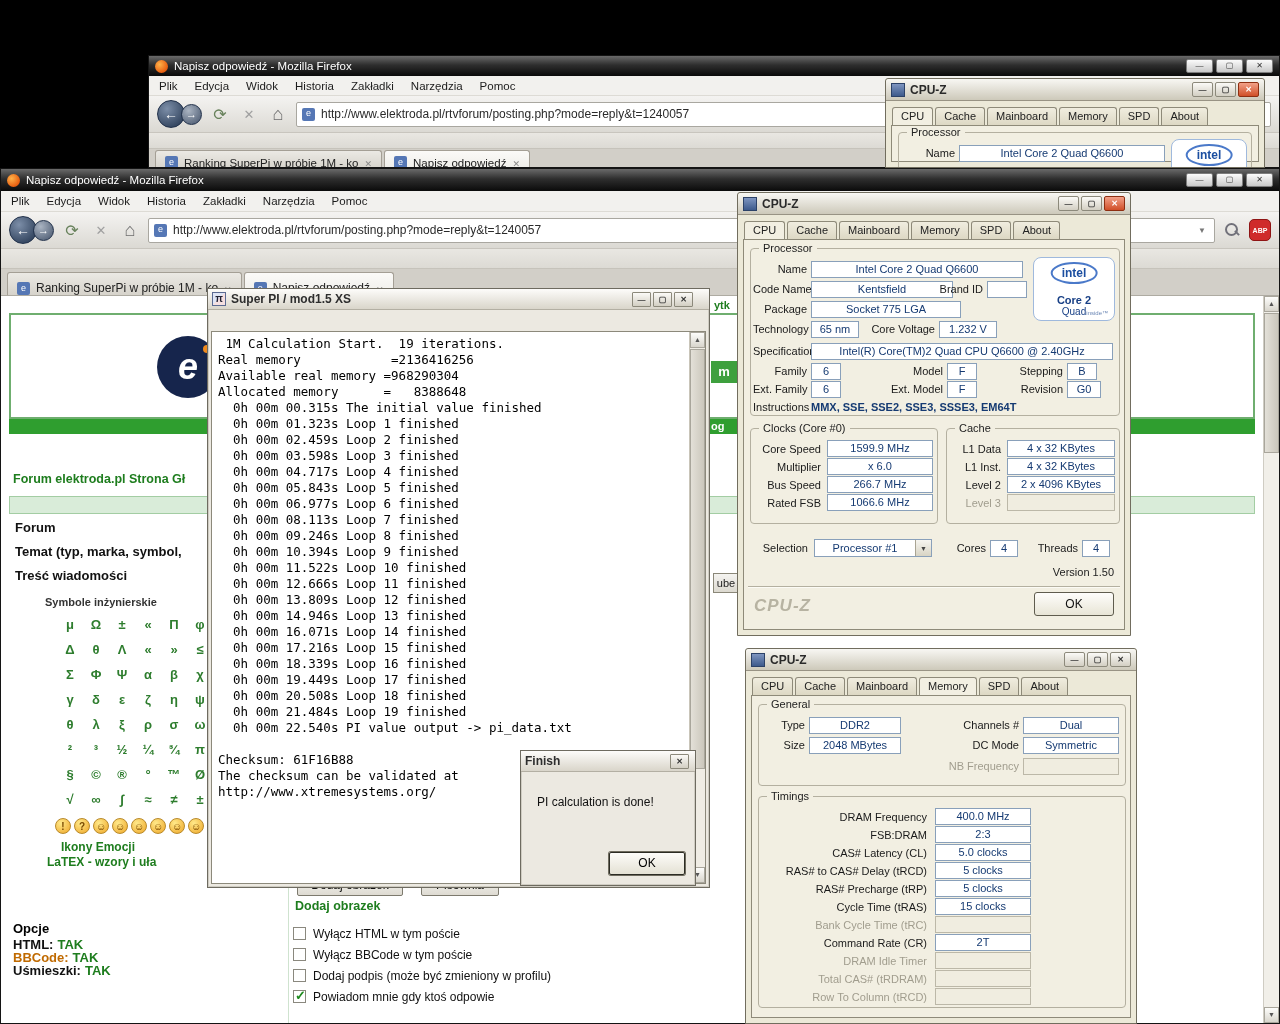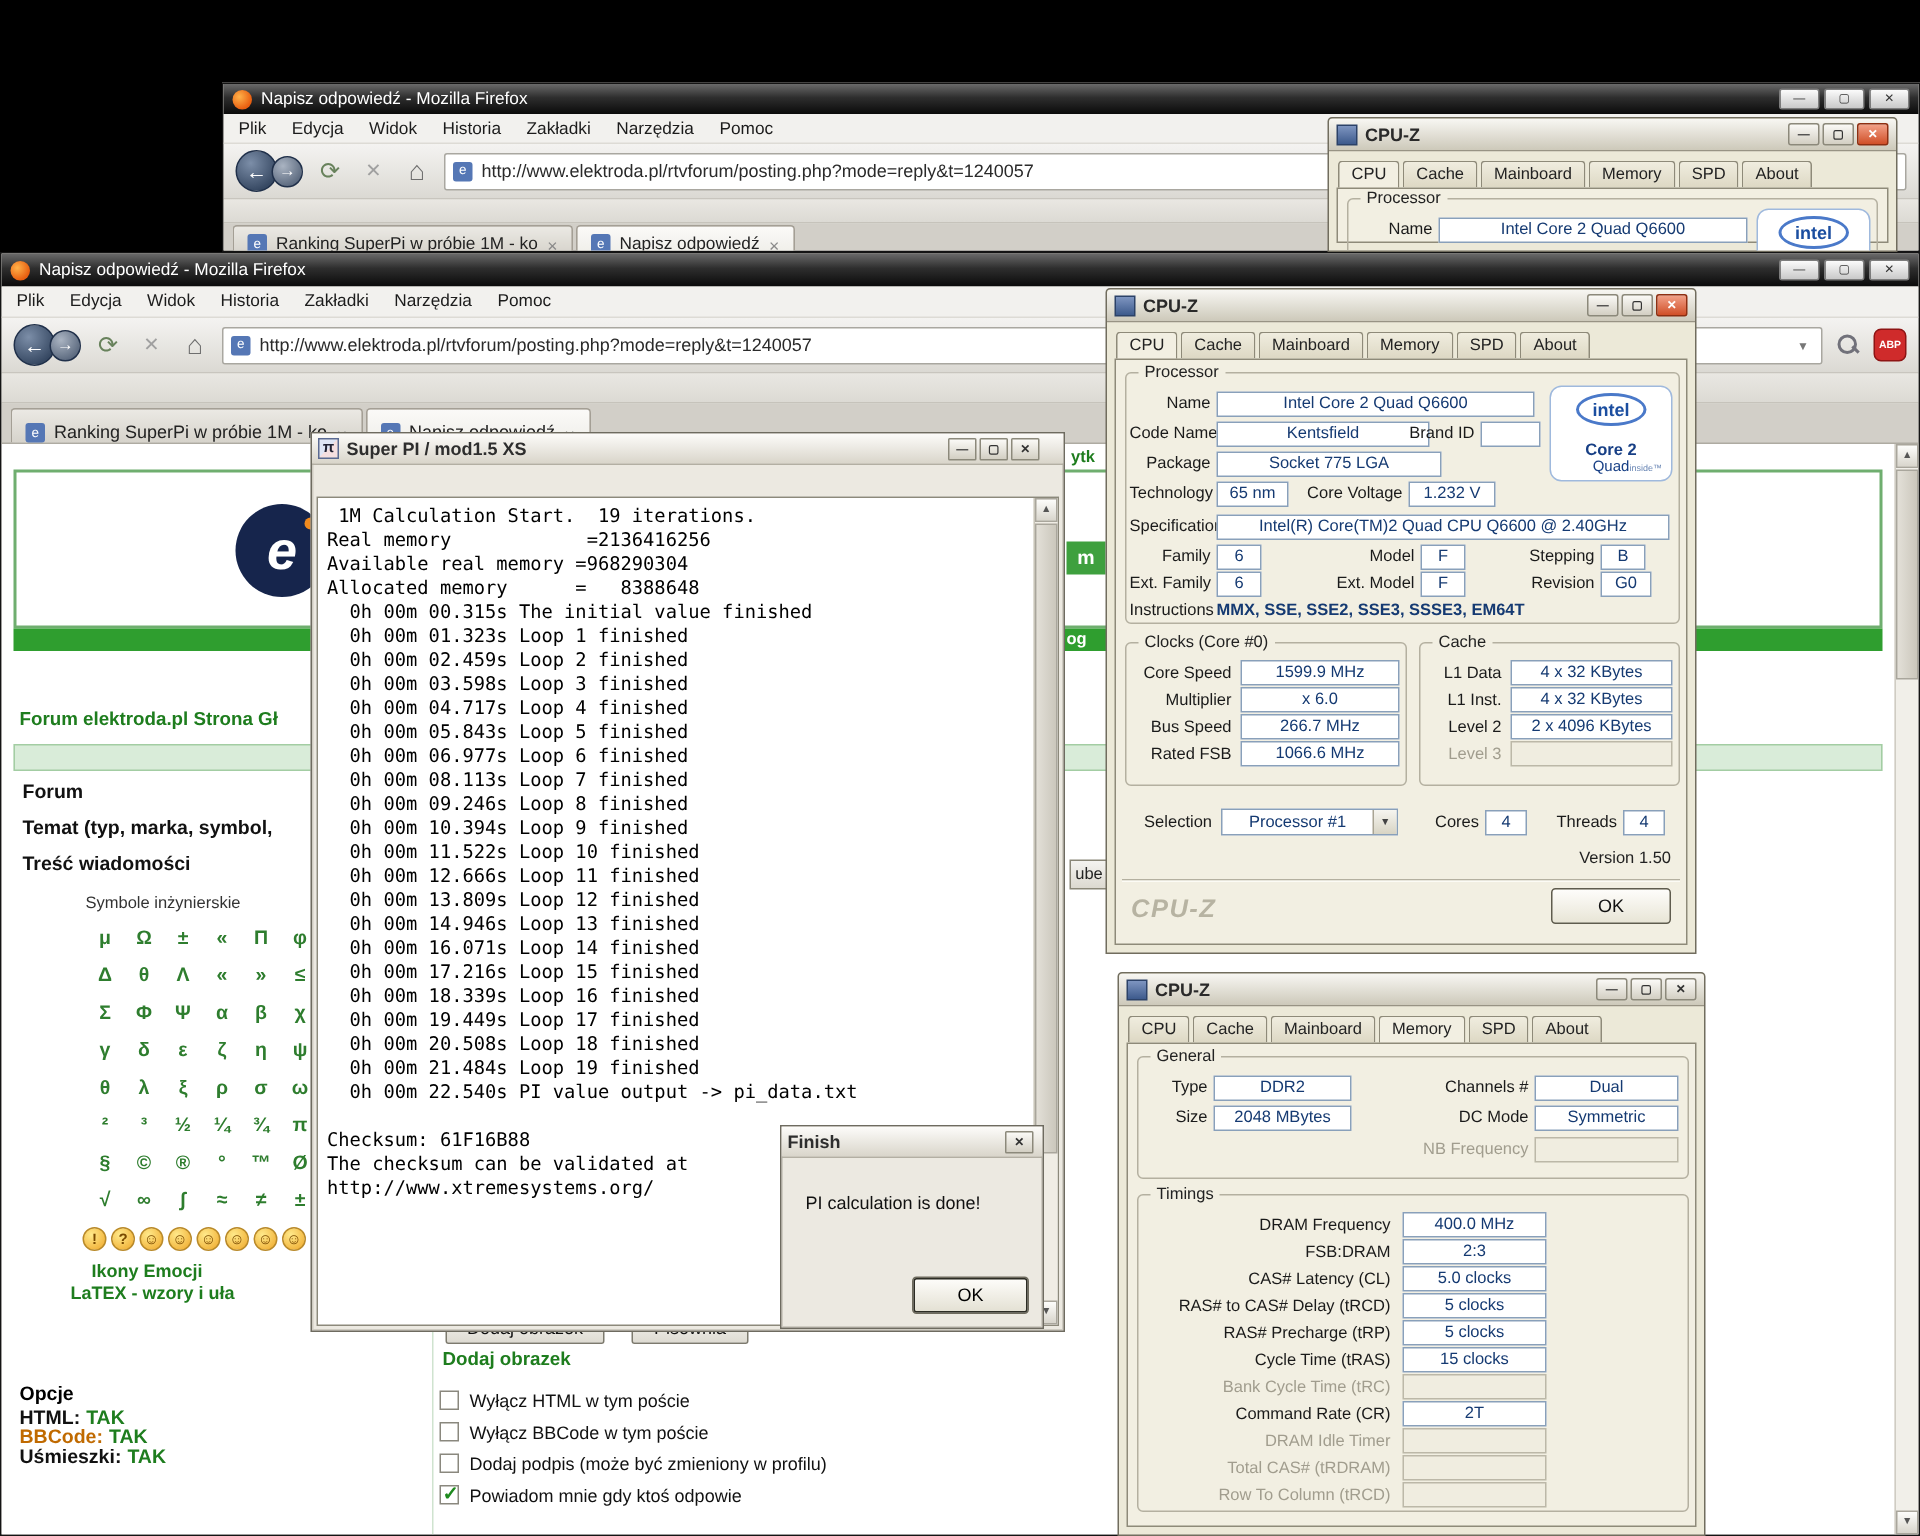--- a/index.html
+++ b/index.html
@@ -61,21 +61,21 @@
 .frag{position:absolute;font-size:11px;white-space:nowrap}
 .banner{position:absolute;left:8px;right:8px;top:17px;height:106px;background:#fff;border:2px solid #6fae6f}
 .elogo{position:absolute;left:146px;top:21px;width:62px;height:62px;border-radius:50%;background:#16254c;color:#fff;display:flex;align-items:center;justify-content:center;font-size:36px;font-weight:bold;font-style:italic}
 .elogo::after{content:"";position:absolute;right:8px;top:9px;width:8px;height:8px;border-radius:50%;background:#f08a1e}
 .bannerm{position:absolute;left:700px;top:46px;width:26px;height:22px;background:#3ea03e;color:#fff;font-weight:bold;font-size:13px;text-align:center;line-height:22px}
 .greenband{position:absolute;left:8px;right:8px;top:123px;height:15px;background:#2f9e2f;color:#fff;font-size:11px;font-weight:bold}
 .greenband span{position:absolute;left:702px;top:1px}
 .hdrband{position:absolute;left:8px;right:8px;top:200px;height:18px;background:#d9ecd9;border:1px solid #a3cda3}
 .vdivider{position:absolute;left:287px;top:218px;bottom:0;width:1px;background:#cfe3cf}
 .boldlabel{position:absolute;font-weight:bold;font-size:13px;color:#111;white-space:nowrap}
-.symtitle{position:absolute;left:56px;top:300px;font-size:11px;font-weight:normal;color:#333;white-space:nowrap}
+.symtitle{position:absolute;left:44px;top:300px;font-size:11px;font-weight:bold;color:#333;white-space:nowrap}
 .symgrid{position:absolute;left:56px;top:316px;width:158px;display:grid;grid-template-columns:repeat(6,26px);grid-auto-rows:25px}
 .sym{color:#2e7d2e;font-size:13px;font-weight:bold;text-align:center;line-height:25px}
 .emorow{position:absolute;left:54px;top:522px;display:flex;gap:3px}
 .emo{width:16px;height:16px;border-radius:50%;background:radial-gradient(circle at 35% 30%,#ffe98a,#f2b43c 80%);border:1px solid #b98a2a;font-size:10px;color:#7a4a00;display:flex;align-items:center;justify-content:center;font-weight:bold}
 .iconslabel{position:absolute;left:60px;top:544px;font-size:12px}
 .latexlabel{position:absolute;left:46px;top:559px;font-size:12px}
 .postbtn{position:absolute;height:21px;background:linear-gradient(#f7f6f3,#dedbd2);border:1px solid #7d7a6e;border-radius:2px;font-size:12px;color:#111;text-align:center;line-height:19px}
 .addimgheader{position:absolute;left:294px;top:603px;font-size:12.5px}
 .optitle{position:absolute;left:12px;top:625px;font-weight:bold;font-size:13px}
 .metarow{position:absolute;left:12px;font-size:13px;font-weight:bold;color:#111;white-space:nowrap}

